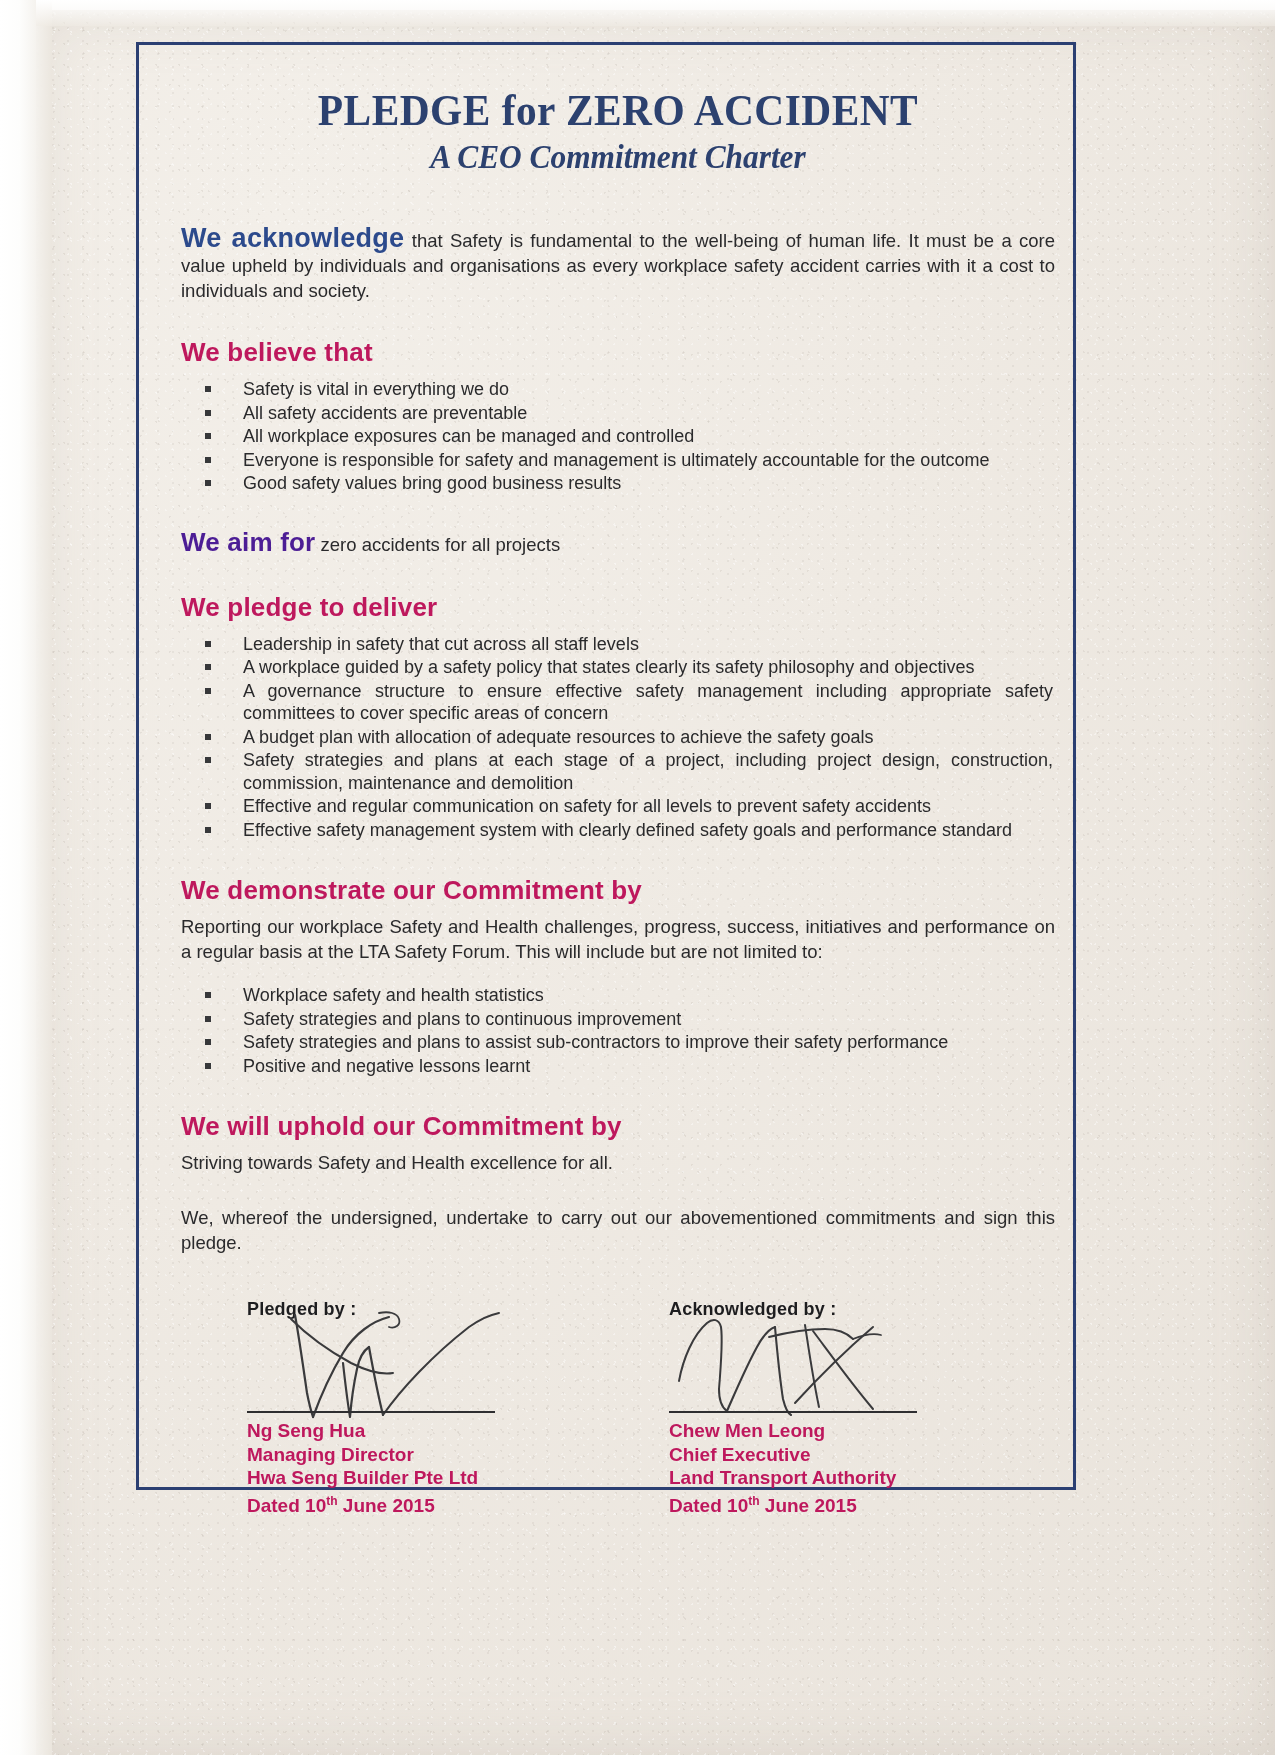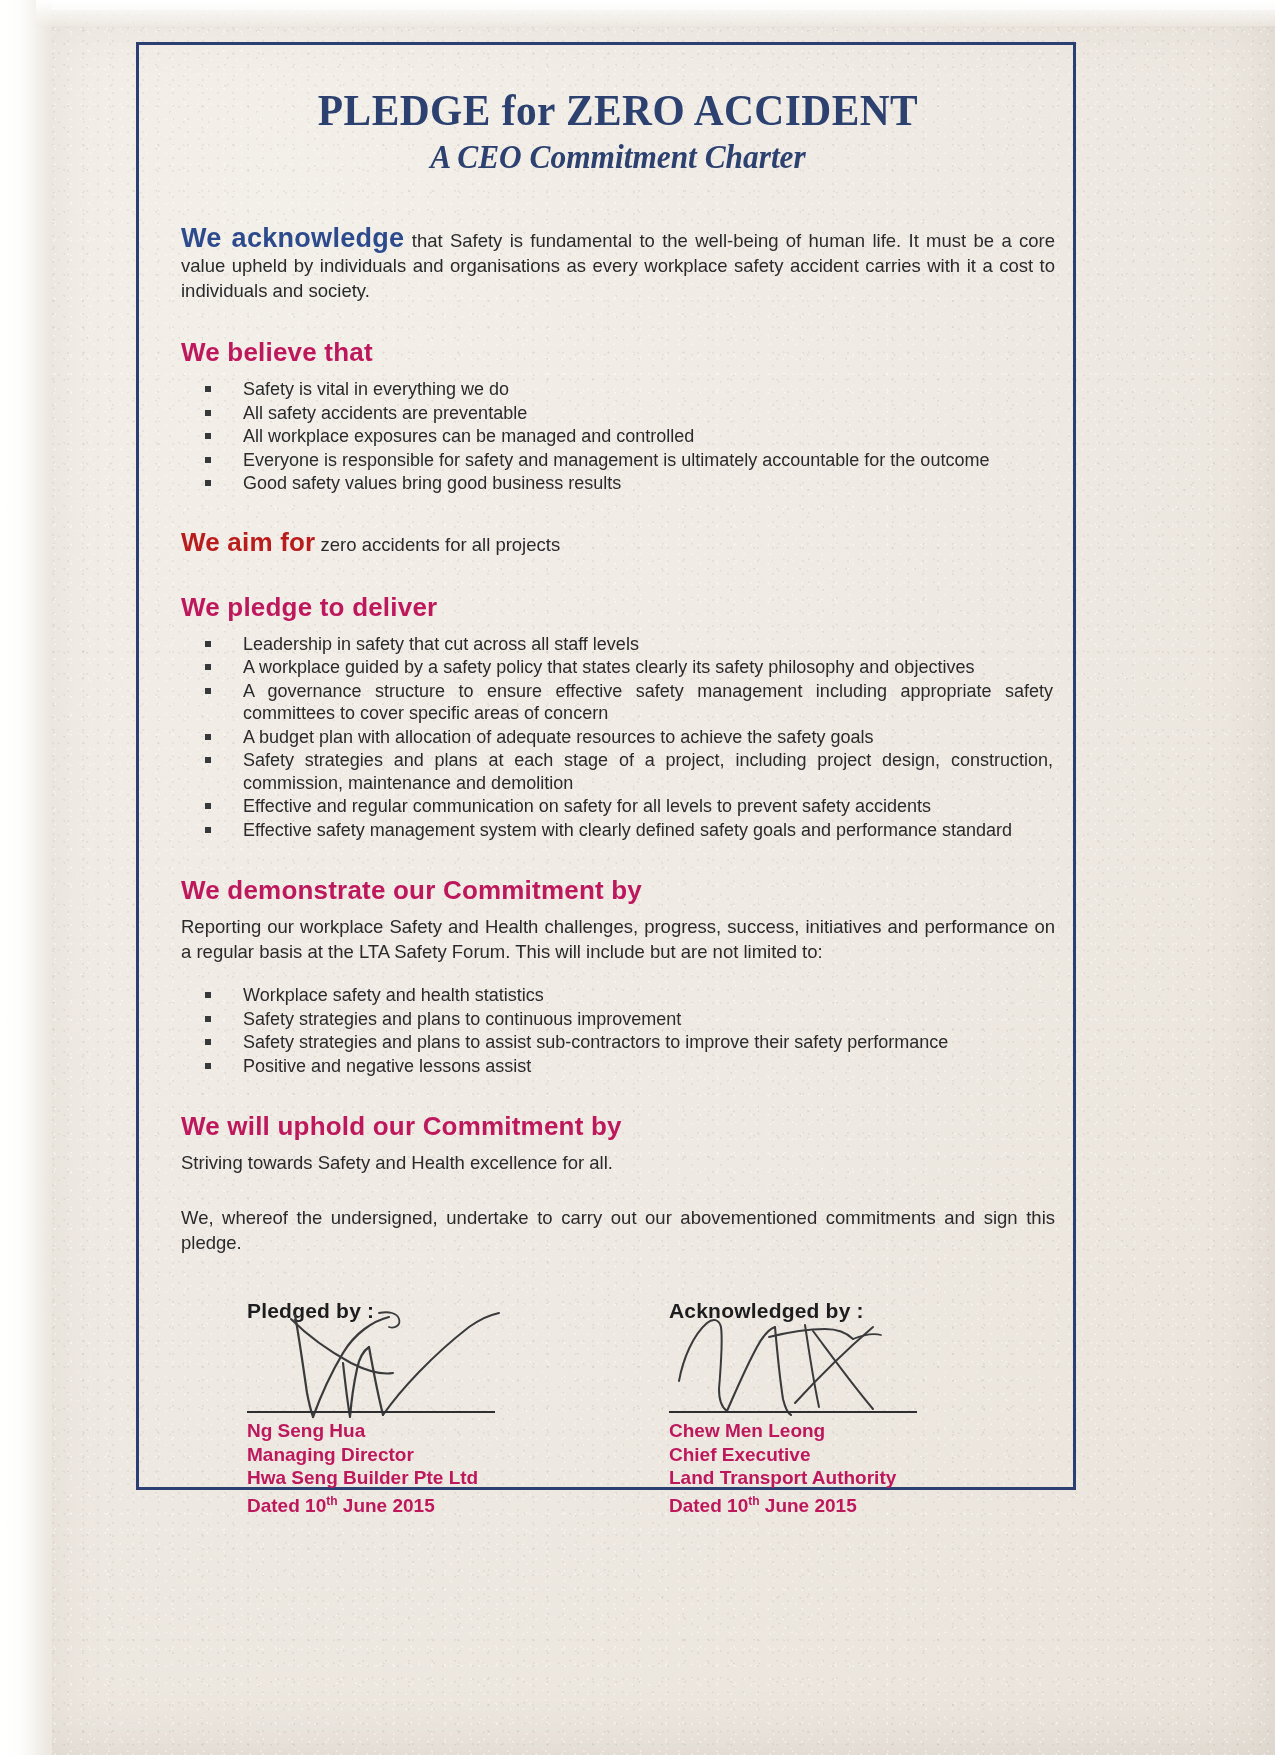--- a/index.html
+++ b/index.html
@@ -136,21 +136,21 @@
 
   .inline-head {
     margin: 34px 0 0 0;
     font-size: 18.5px;
     line-height: 26px;
     color: #2a2a2c;
   }
   .inline-head .lead-in {
     font-size: 26px;
     font-weight: bold;
-    color: #b91c1c;
+    color: #4c1d95;
     letter-spacing: 0.2px;
     margin-top: 42px;
   }
 
   ul.bullets {
     list-style: none;
     margin: 4px 0 0 0;
     padding: 0;
   }
   ul.bullets > li {
@@ -184,21 +184,21 @@
   #signatures {
     position: relative;
     margin-top: 44px;
     height: 230px;
   }
   .sig-col { position: absolute; top: 0; }
   .sig-col.left  { left: 66px;  width: 330px; }
   .sig-col.right { left: 488px; width: 330px; }
 
   .sig-label {
-    font-size: 21px;
+    font-size: 18px;
     font-weight: bold;
     color: #1d1d1f;
     letter-spacing: 0.2px;
   }
   .sig-line {
     position: absolute;
     top: 112px;
     left: 0;
     width: 248px;
     height: 0;
@@ -268,21 +268,21 @@
       <li><span class="sq"></span><span>Effective and regular communication on safety for all levels to prevent safety accidents</span></li>
       <li><span class="sq"></span><span>Effective safety management system with clearly defined safety goals and performance standard</span></li>
     </ul>
 
     <h2 class="section tight">We demonstrate our Commitment by</h2>
     <p class="para">Reporting our workplace Safety and Health challenges, progress, success, initiatives and performance on a regular basis at the LTA Safety Forum. This will include but are not limited to:</p>
     <ul class="bullets" style="margin-top:20px">
       <li><span class="sq"></span><span>Workplace safety and health statistics</span></li>
       <li><span class="sq"></span><span>Safety strategies and plans to continuous improvement</span></li>
       <li><span class="sq"></span><span>Safety strategies and plans to assist sub-contractors to improve their safety performance</span></li>
-      <li><span class="sq"></span><span>Positive and negative lessons assist</span></li>
+      <li><span class="sq"></span><span>Positive and negative lessons learnt</span></li>
     </ul>
 
     <h2 class="section tight">We will uphold our Commitment by</h2>
     <p class="para">Striving towards Safety and Health excellence for all.</p>
 
     <p class="para loose">We, whereof the undersigned, undertake to carry out our abovementioned commitments and sign this pledge.</p>
 
     <div id="signatures">
 
       <div class="sig-col left">

